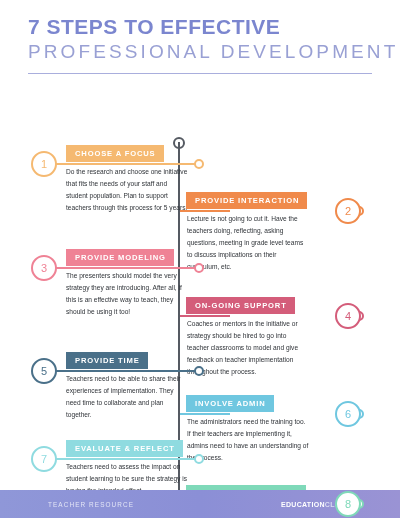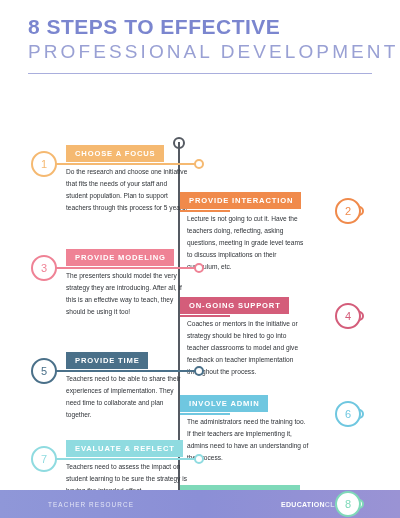--- a/index.html
+++ b/index.html
@@ -88,21 +88,21 @@
     display: inline-block;
     color: #ffffff;
     font-size: 7.6px;
     font-weight: bold;
     letter-spacing: 0.85px;
     padding: 5px 8px 5px 9px;
     box-sizing: border-box;
     line-height: 1;
   }
   .step.left .badge  { margin-left: 46px; }
-  .step.right .badge { margin-left: 0; }
+  .step.right .badge { margin-left: 6px; }
 
   .body-text {
     font-size: 6.6px;
     line-height: 1.82;
     color: #2f3338;
     width: 122px;
     margin-top: 4px;
   }
   .step.left .body-text  { margin-left: 46px; }
   .step.right .body-text { margin-left: 7px; }
@@ -174,21 +174,21 @@
   }
   .brand-a { color: #ffffff; font-weight: bold; }
   .brand-b { color: #d9dcf2; font-weight: bold; }
 </style>
 </head>
 <body>
 
 <div class="page">
 
   <div class="header">
-    <div class="title-line1">8 STEPS TO EFFECTIVE</div>
+    <div class="title-line1">7 STEPS TO EFFECTIVE</div>
     <div class="title-line2">PROFESSIONAL DEVELOPMENT</div>
     <div class="header-rule"></div>
   </div>
 
   <div class="timeline-area">
     <div class="spine-cap"></div>
     <div class="spine"></div>
     <div id="steps-host">
         <div class="step left" style="top: 68px;"><div class="connector" style="background: rgb(245, 185, 113);"></div><div class="node-dot" style="border-color: rgb(245, 185, 113);"></div><div class="num-circle" style="border-color: rgb(245, 185, 113); color: rgb(245, 185, 113);">1</div><div class="badge" style="background: rgb(245, 185, 113);">CHOOSE A FOCUS</div><div class="body-text">Do the research and choose one initiative that fits the needs of your staff and student population.  Plan to support teachers through this process for 5 years.</div></div>
         <div class="step right" style="top: 115px;"><div class="connector" style="background: rgb(240, 138, 75);"></div><div class="node-dot" style="border-color: rgb(240, 138, 75);"></div><div class="num-circle" style="border-color: rgb(240, 138, 75); color: rgb(240, 138, 75);">2</div><div class="badge" style="background: rgb(240, 138, 75);">PROVIDE INTERACTION</div><div class="body-text">Lecture is not going to cut it. Have the teachers doing, reflecting, asking questions, meeting in grade level teams to discuss implications on their curriculum, etc.</div></div>

